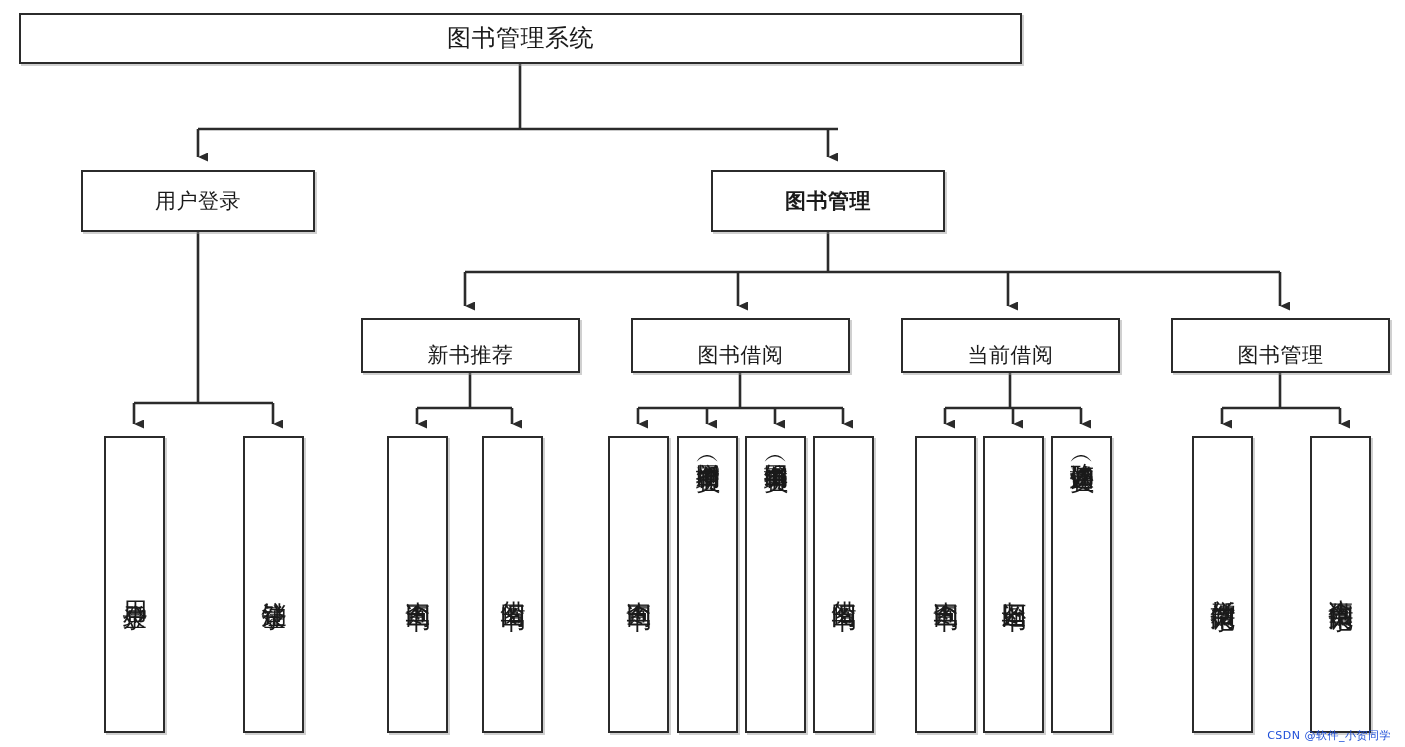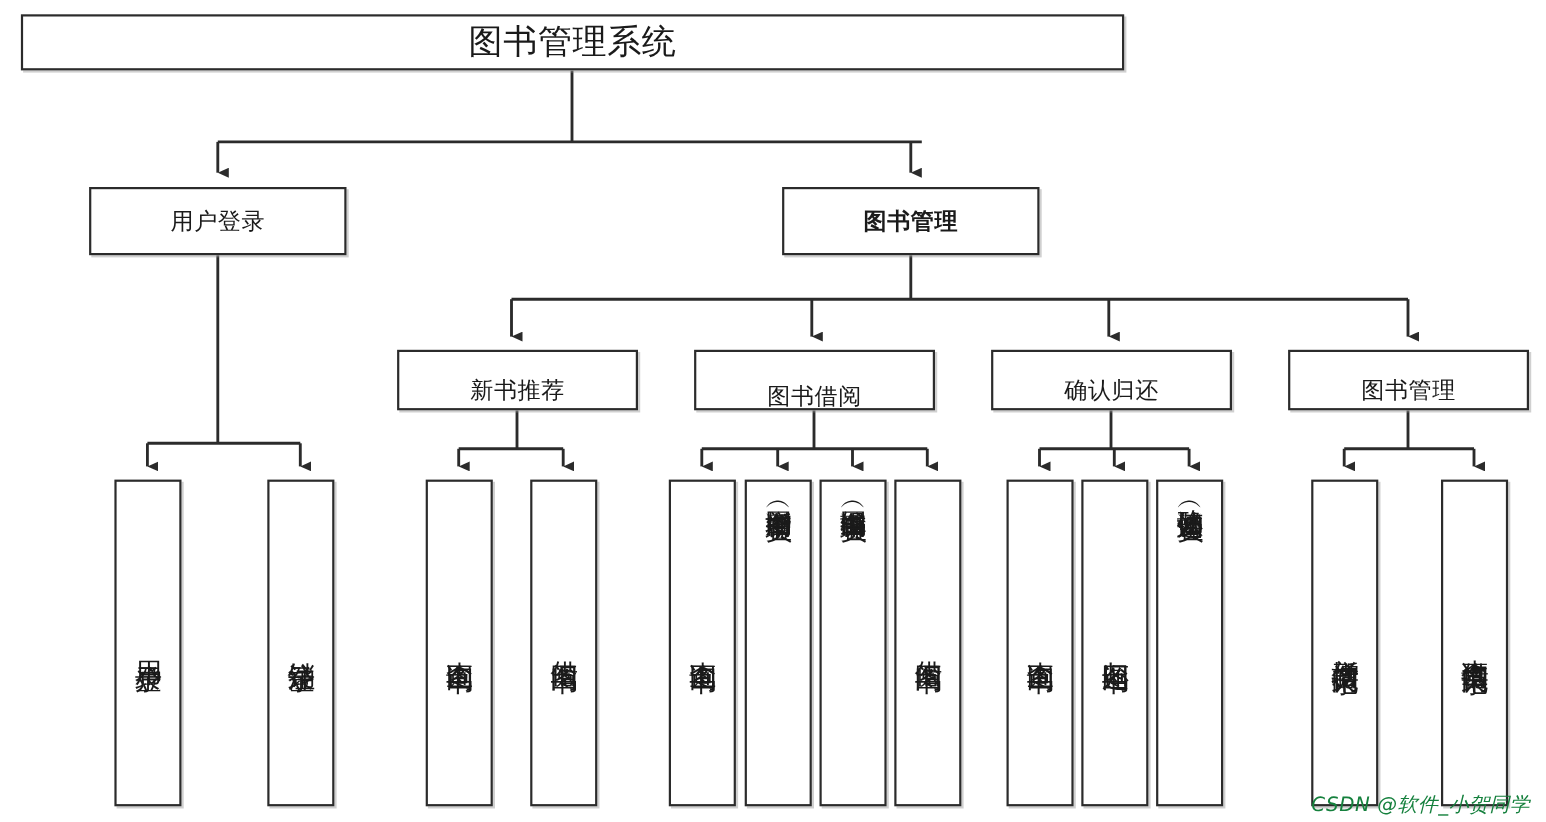--- a/index.html
+++ b/index.html
@@ -28,31 +28,31 @@
     box-shadow:2px 2px 0 rgba(150,150,150,.45);
   }
   .node .lbl{
     display:block;
     text-align:center;
     line-height:1.05;
     letter-spacing:.5px;
   }
 
   .root{left:19px;top:13px;width:1003px;height:51px;}
-  .root .lbl{font-size:31px;}
+  .root .lbl{font-size:24px;}
 
   .l2{top:170px;width:234px;height:62px;}
   .l2 .lbl{font-size:21px;}
   .l2-a{left:81px;}
   .l2-b{left:711px;font-weight:bold;}
 
   .l3{top:318px;width:219px;height:55px;}
   .l3 .lbl{font-size:21px;margin-top:20px;}
   .l3-a{left:361px;}
-  .l3-b{left:631px;align-items:flex-end;}
+  .l3-b{left:631px;}
   .l3-c{left:901px;}
   .l3-d{left:1171px;}
 
   
   .leaf{
     top:436px;width:61px;height:297px;
     align-items:center;justify-content:center;
     padding:6px 0;
   }
   .leaf .lbl{
@@ -63,26 +63,25 @@
     letter-spacing:2px;
     white-space:nowrap;
   }
   .leaf.tall .lbl{font-size:24px;letter-spacing:1px;}
   .leaf.tall{align-items:flex-start;}
 
   
   #watermark{
     position:absolute;
     right:14px;bottom:4px;
-    font-size:18px;
-    color:#15803d;
+    font-size:11px;
+    color:#1d4ed8;
     letter-spacing:.5px;
     white-space:nowrap;
     pointer-events:none;
-    font-style:italic;
   }
 </style>
 </head>
 <body>
 
 <div id="canvas">
 
   <svg id="wires" viewBox="0 0 1405 747" xmlns="http://www.w3.org/2000/svg">
     <defs>
       <marker id="arrow" markerWidth="9" markerHeight="11" refX="4.5" refY="10" orient="auto" markerUnits="userSpaceOnUse">
@@ -144,21 +143,21 @@
     <span class="lbl">图书管理</span>
   </div>
 
   <div class="node l3 l3-a">
     <span class="lbl">新书推荐</span>
   </div>
   <div class="node l3 l3-b">
     <span class="lbl">图书借阅</span>
   </div>
   <div class="node l3 l3-c">
-    <span class="lbl">确认归还</span>
+    <span class="lbl">当前借阅</span>
   </div>
   <div class="node l3 l3-d">
     <span class="lbl">图书管理</span>
   </div>
 
   <div class="node leaf" style="left:104px">
     <span class="lbl">用户登录</span>
   </div>
   <div class="node leaf" style="left:243px">
     <span class="lbl">注销登录</span>

